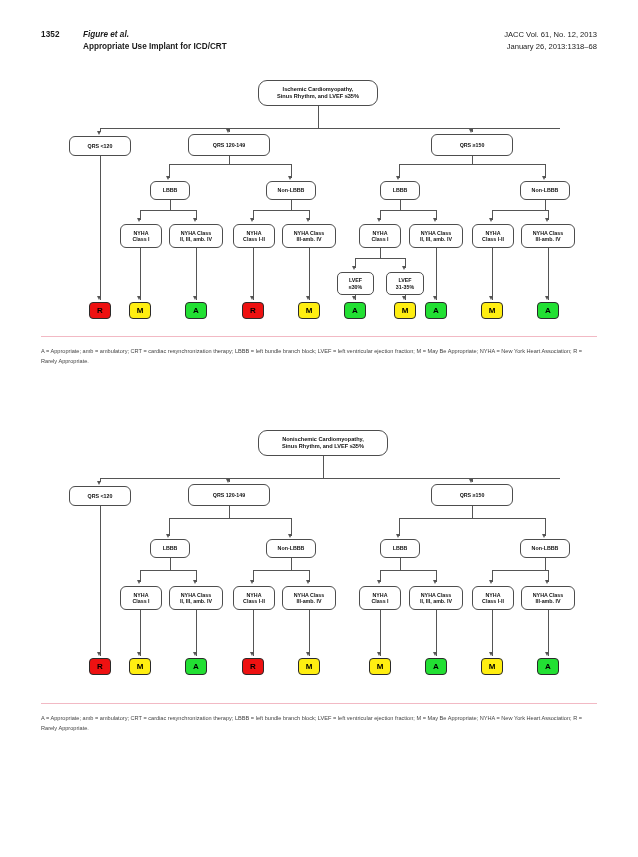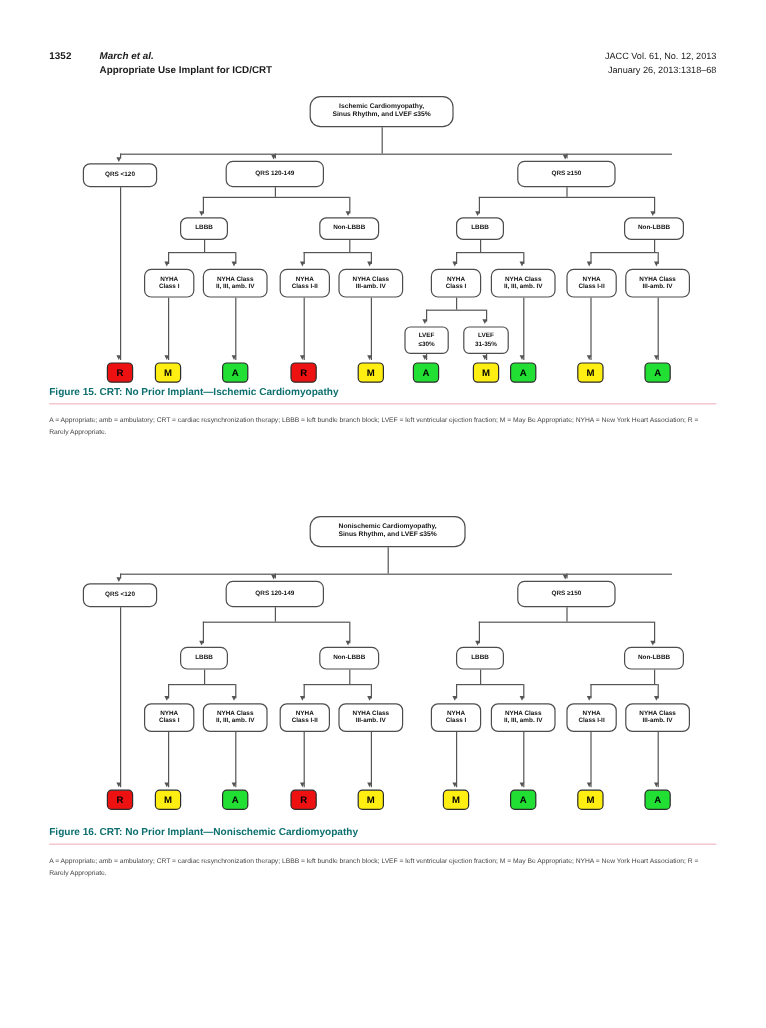--- a/index.html
+++ b/index.html
@@ -4,21 +4,21 @@
 <style>
   html,body{margin:0;padding:0;}
   body{
     width:638px;height:857px;background:#ffffff;
     font-family:"Liberation Sans", sans-serif;
     color:#1a1a1a;-webkit-font-smoothing:antialiased;
   }
   .page{position:relative;width:638px;height:857px;overflow:hidden;}
 
   
-  .runhead{position:absolute;left:0;top:42px;width:638px;height:32px;}
+  .runhead{position:absolute;left:0;top:30px;width:638px;height:32px;}
   .rh-page{position:absolute;left:41px;top:0;font-size:8.2px;font-weight:bold;letter-spacing:.1px;}
   .rh-authors{position:absolute;left:83px;top:0;font-size:8.2px;font-weight:bold;font-style:italic;}
   .rh-title{position:absolute;left:83px;top:12px;font-size:8.2px;font-weight:bold;}
   .rh-right1{position:absolute;right:41px;top:0;font-size:7.6px;text-align:right;}
   .rh-right2{position:absolute;right:41px;top:12px;font-size:7.6px;text-align:right;}
 
   
   .figure{position:absolute;left:0;width:638px;}
   .canvas{position:relative;width:638px;}
 
@@ -60,21 +60,21 @@
   .caprule{position:absolute;left:41px;width:556px;height:1px;background:#f2b9c4;}
   .foot{position:absolute;left:41px;width:556px;font-size:5.6px;line-height:1.75;color:#444;}
 </style>
 </head>
 <body>
 
 <div class="page">
 
   <div class="runhead">
     <div class="rh-page">1352</div>
-    <div class="rh-authors">March et al.</div>
+    <div class="rh-authors">Figure et al.</div>
     <div class="rh-title">Appropriate Use Implant for ICD/CRT</div>
     <div class="rh-right1">JACC Vol. 61, No. 12, 2013</div>
     <div class="rh-right2">January 26, 2013:1318–68</div>
   </div>
 
   <div class="figure" id="fig15-wrap" style="top:78px;">
     <div class="canvas" id="fig15" style="height:235px;">
         <div class="node root" style="left:258px;top:2px;width:120px;height:26px;">Ischemic Cardiomyopathy,<br>Sinus Rhythm, and LVEF ≤35%</div>
         <div class="ln lnv" style="left:318px;top:28px;height:22px;"></div>
         <div class="ln lnh" style="left:100px;top:50px;width:460px;"></div>
@@ -168,21 +168,20 @@
         <div class="arrow" style="left:433.4px;top:218px;"></div>
         <div class="chip A" style="left:425px;top:224px;">A</div>
         <div class="ln lnv" style="left:492px;top:170px;height:52px;"></div>
         <div class="arrow" style="left:489.4px;top:218px;"></div>
         <div class="chip M" style="left:481px;top:224px;">M</div>
         <div class="ln lnv" style="left:548px;top:170px;height:52px;"></div>
         <div class="arrow" style="left:545.4px;top:218px;"></div>
         <div class="chip A" style="left:537px;top:224px;">A</div>
       </div>
   </div>
-  <div class="cap" style="top:321px;">Figure 15.  CRT: No Prior Implant—Ischemic Cardiomyopathy</div>
   <div class="caprule" style="top:336px;"></div>
   <div class="foot" style="top:347px;">A = Appropriate; amb = ambulatory; CRT = cardiac resynchronization therapy; LBBB = left bundle branch block; LVEF = left ventricular ejection fraction; M = May Be Appropriate; NYHA = New York Heart Association; R = Rarely Appropriate.</div>
 
   <div class="figure" id="fig16-wrap" style="top:428px;">
     <div class="canvas" id="fig16" style="height:250px;">
         <div class="node root" style="left:258px;top:2px;width:130px;height:26px;">Nonischemic Cardiomyopathy,<br>Sinus Rhythm, and LVEF ≤35%</div>
         <div class="ln lnv" style="left:323px;top:28px;height:22px;"></div>
         <div class="ln lnh" style="left:100px;top:50px;width:460px;"></div>
         <div class="ln lnv" style="left:100px;top:50px;height:4px;"></div>
         <div class="arrow" style="left:97.4px;top:53px;"></div>
@@ -263,17 +262,16 @@
         <div class="arrow" style="left:433.4px;top:224px;"></div>
         <div class="chip A" style="left:425px;top:230px;">A</div>
         <div class="ln lnv" style="left:492px;top:182px;height:46px;"></div>
         <div class="arrow" style="left:489.4px;top:224px;"></div>
         <div class="chip M" style="left:481px;top:230px;">M</div>
         <div class="ln lnv" style="left:548px;top:182px;height:46px;"></div>
         <div class="arrow" style="left:545.4px;top:224px;"></div>
         <div class="chip A" style="left:537px;top:230px;">A</div>
       </div>
   </div>
-  <div class="cap" style="top:688px;">Figure 16.  CRT: No Prior Implant—Nonischemic Cardiomyopathy</div>
   <div class="caprule" style="top:703px;"></div>
   <div class="foot" style="top:714px;">A = Appropriate; amb = ambulatory; CRT = cardiac resynchronization therapy; LBBB = left bundle branch block; LVEF = left ventricular ejection fraction; M = May Be Appropriate; NYHA = New York Heart Association; R = Rarely Appropriate.</div>
 
 </div>
 
 </body></html>

